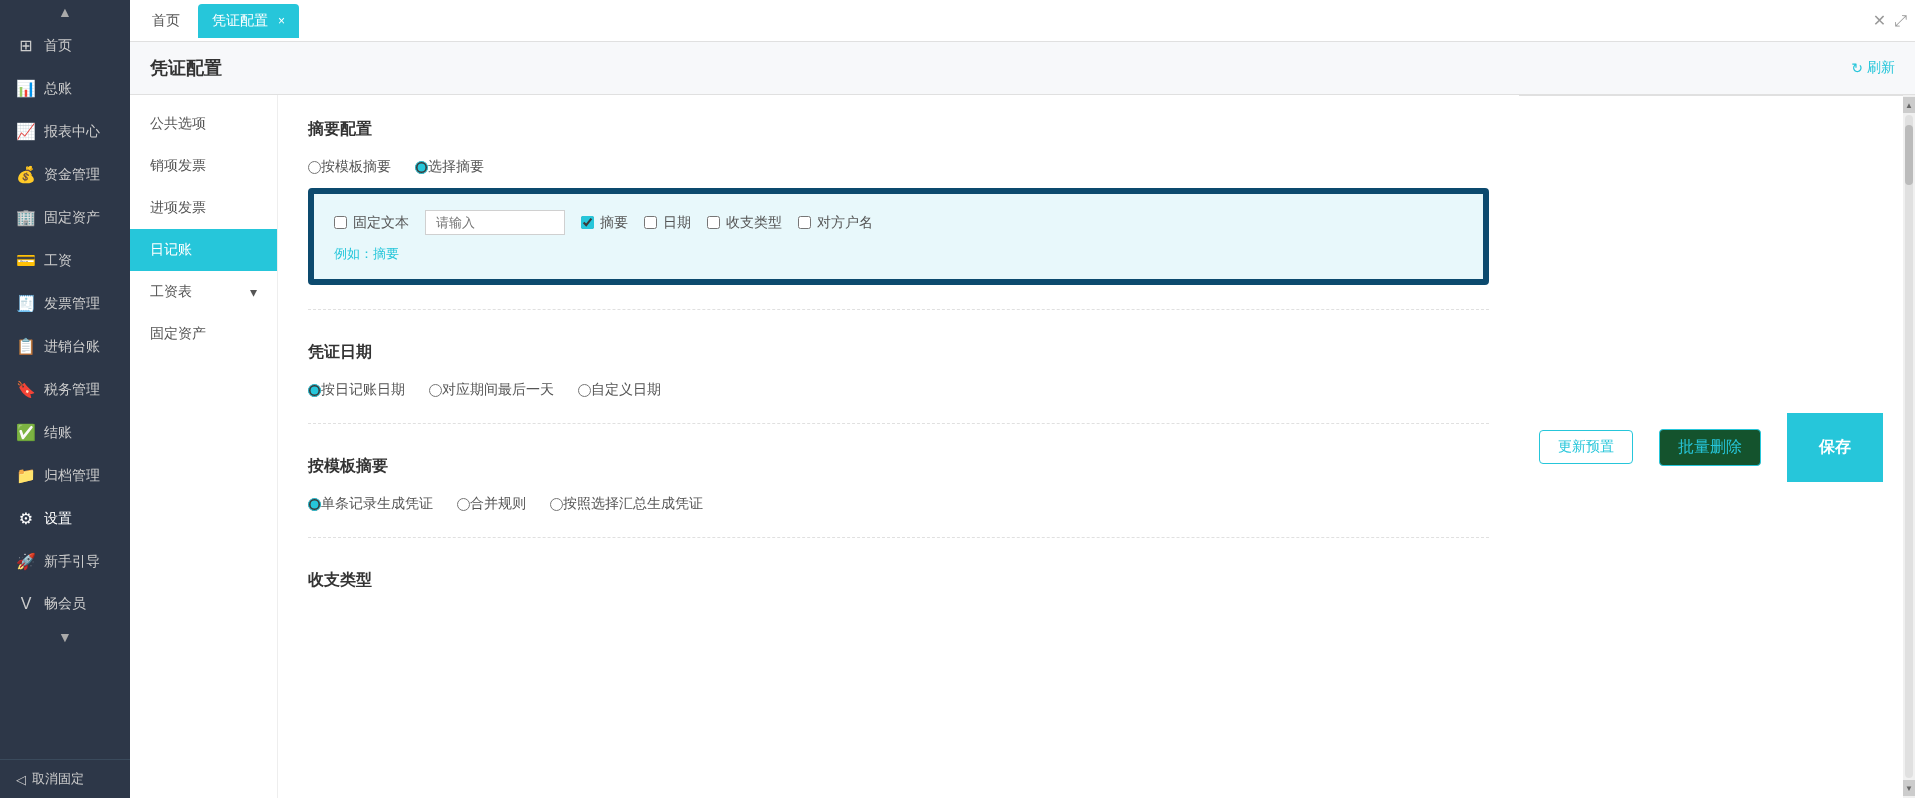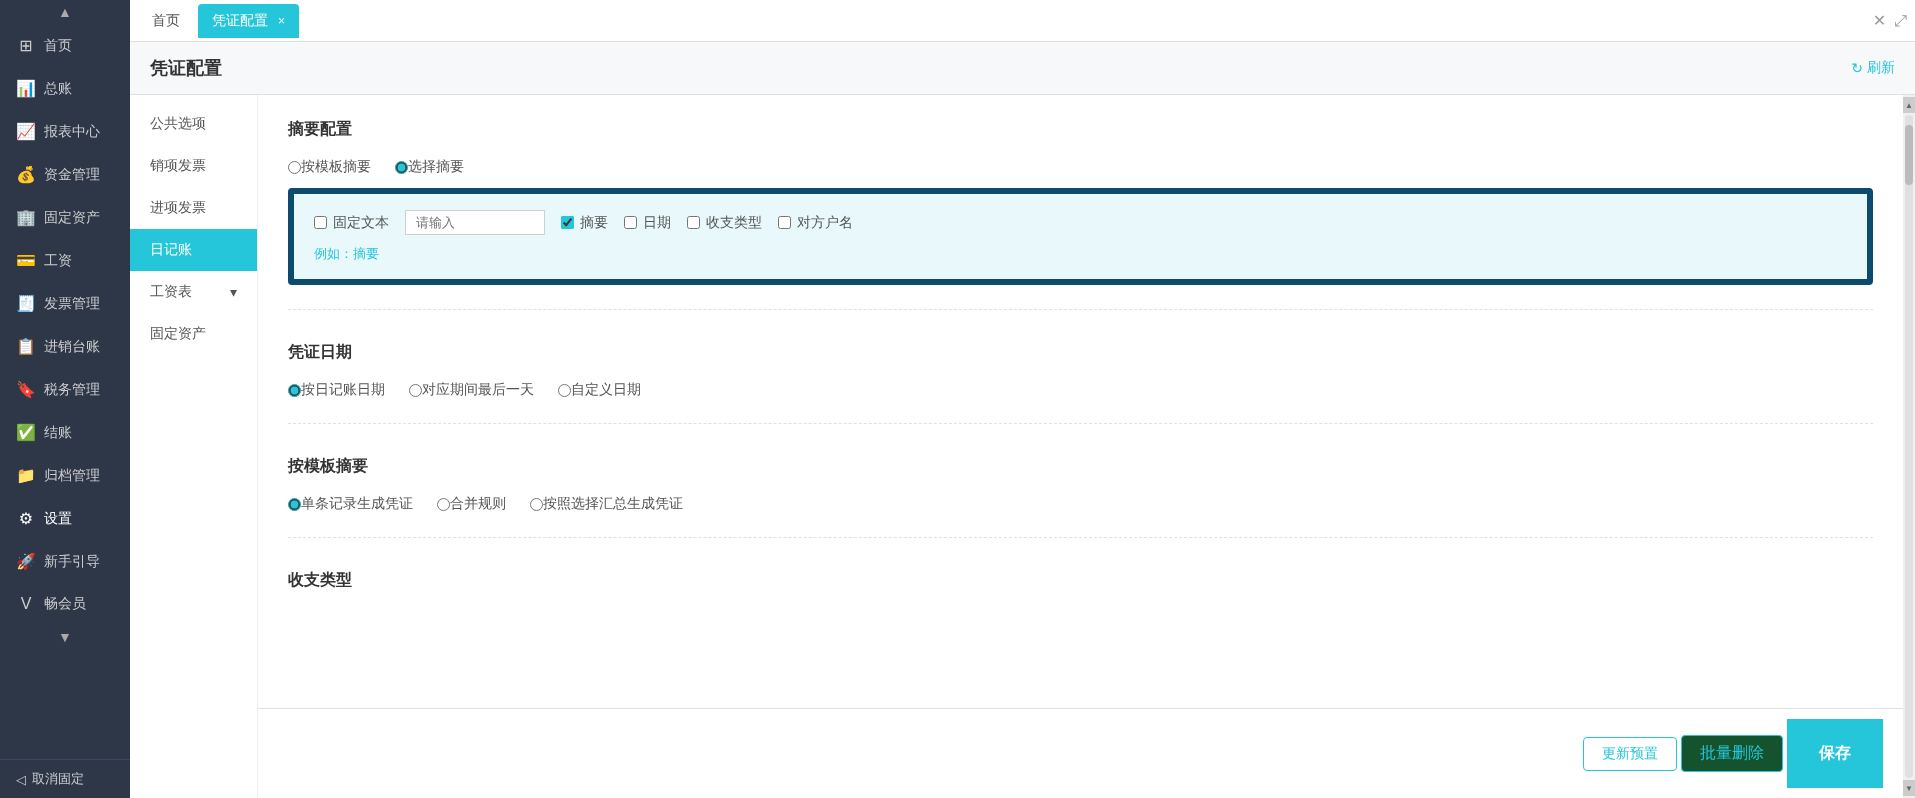--- a/index.html
+++ b/index.html
@@ -113,21 +113,21 @@
       display: flex;
       align-items: center;
       gap: 4px;
       color: #26c6da;
       cursor: pointer;
       font-size: 14px;
     }
 
     
     .left-nav {
-      width: 128px;
+      width: 148px;
       background: #fff;
       border-right: 1px solid #eee;
       padding-top: 8px;
       flex-shrink: 0;
     }
     .left-nav-item {
       padding: 12px 20px;
       cursor: pointer;
       color: #555;
       font-size: 14px;
@@ -219,21 +219,21 @@
       margin-top: 10px;
     }
 
     
     .bottom-bar {
       background: #fff;
       border-top: 1px solid #e0e0e0;
       padding: 10px 20px;
       display: flex;
       justify-content: flex-end;
-      gap: 4px;
+      gap: 26px;
       align-items: center;
     }
     .btn-update {
       border: 1px solid #26c6da;
       color: #26c6da;
       background: #fff;
       padding: 7px 18px;
       border-radius: 4px;
       cursor: pointer;
       font-size: 14px;
@@ -414,21 +414,21 @@
       </div>
       <div class="left-nav-item">
         <span>工资表</span>
         <span>▾</span>
       </div>
       <div class="left-nav-item">
         <span>固定资产</span>
       </div>
     </div>
 
-    <div style="flex:1;display:flex;flex-direction:column;overflow:hidden;">
+    <div style="flex:1;display:flex;flex-direction:row;overflow:hidden;">
       <div class="content-area">
         <div class="content-inner">
 
           <div class="section">
             <div class="section-title">摘要配置</div>
             <div class="option-group">
               <label class="radio-option">
                 <input type="radio" name="summary" style="">
                 <span>按模板摘要</span>
               </label>

